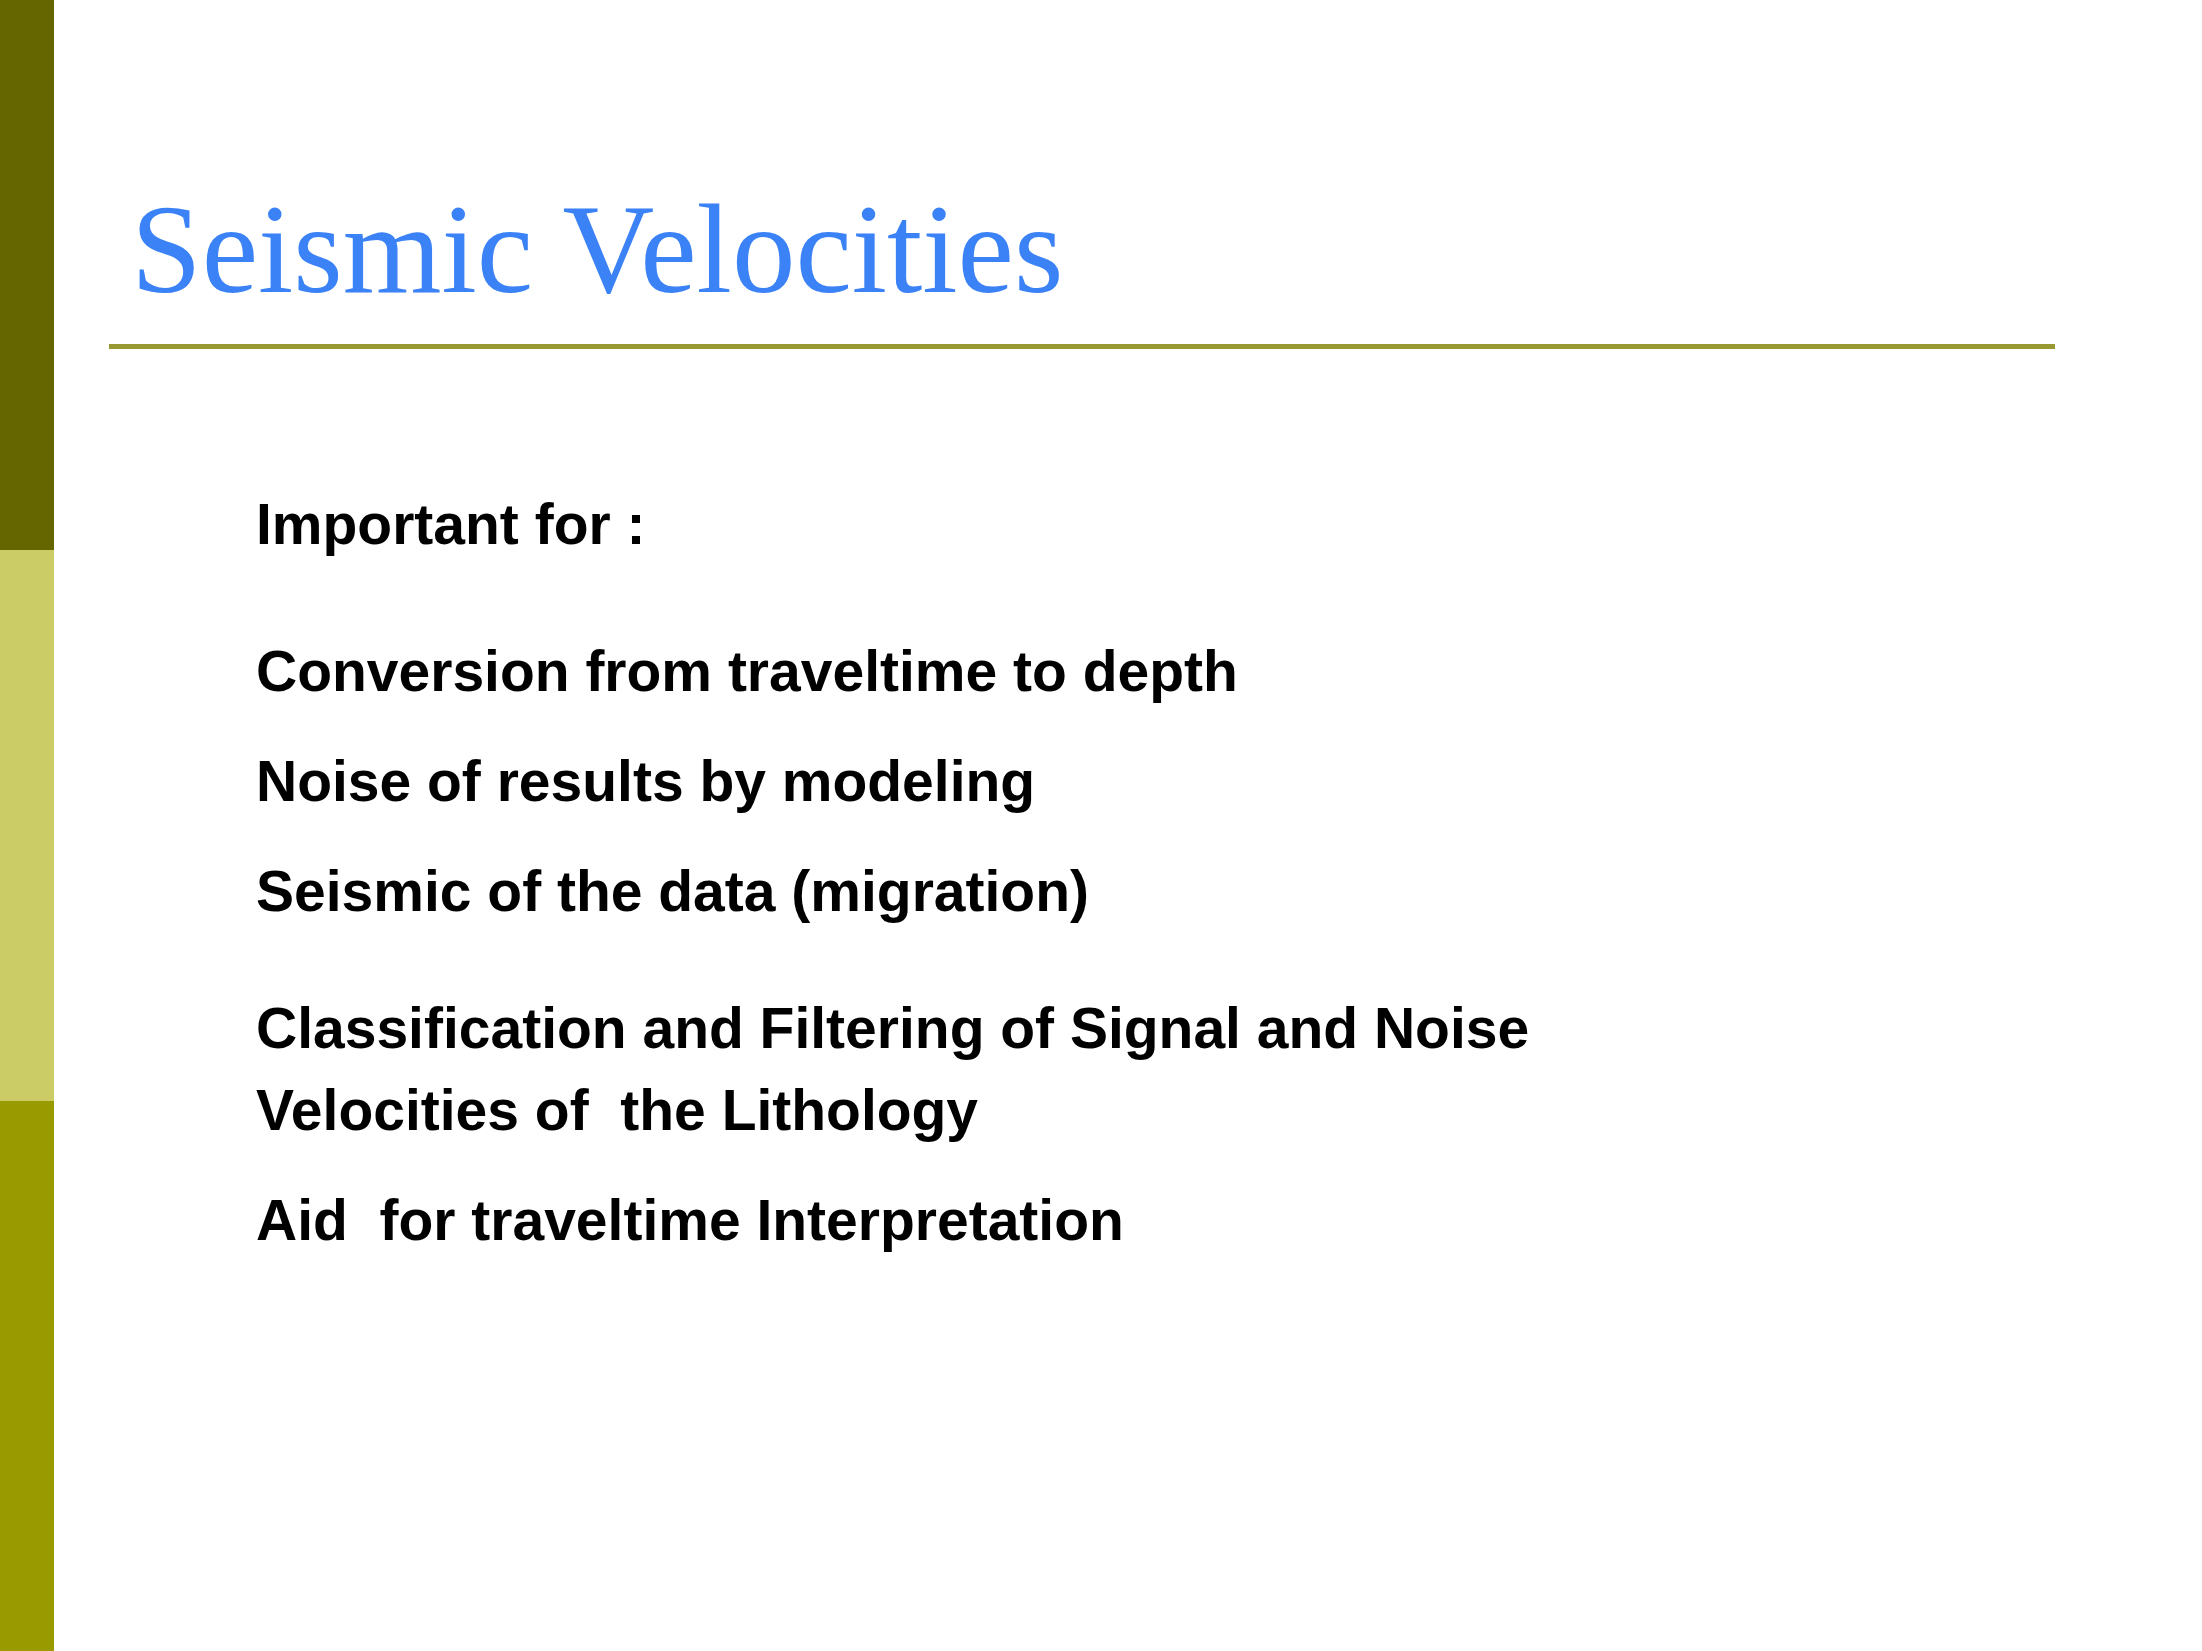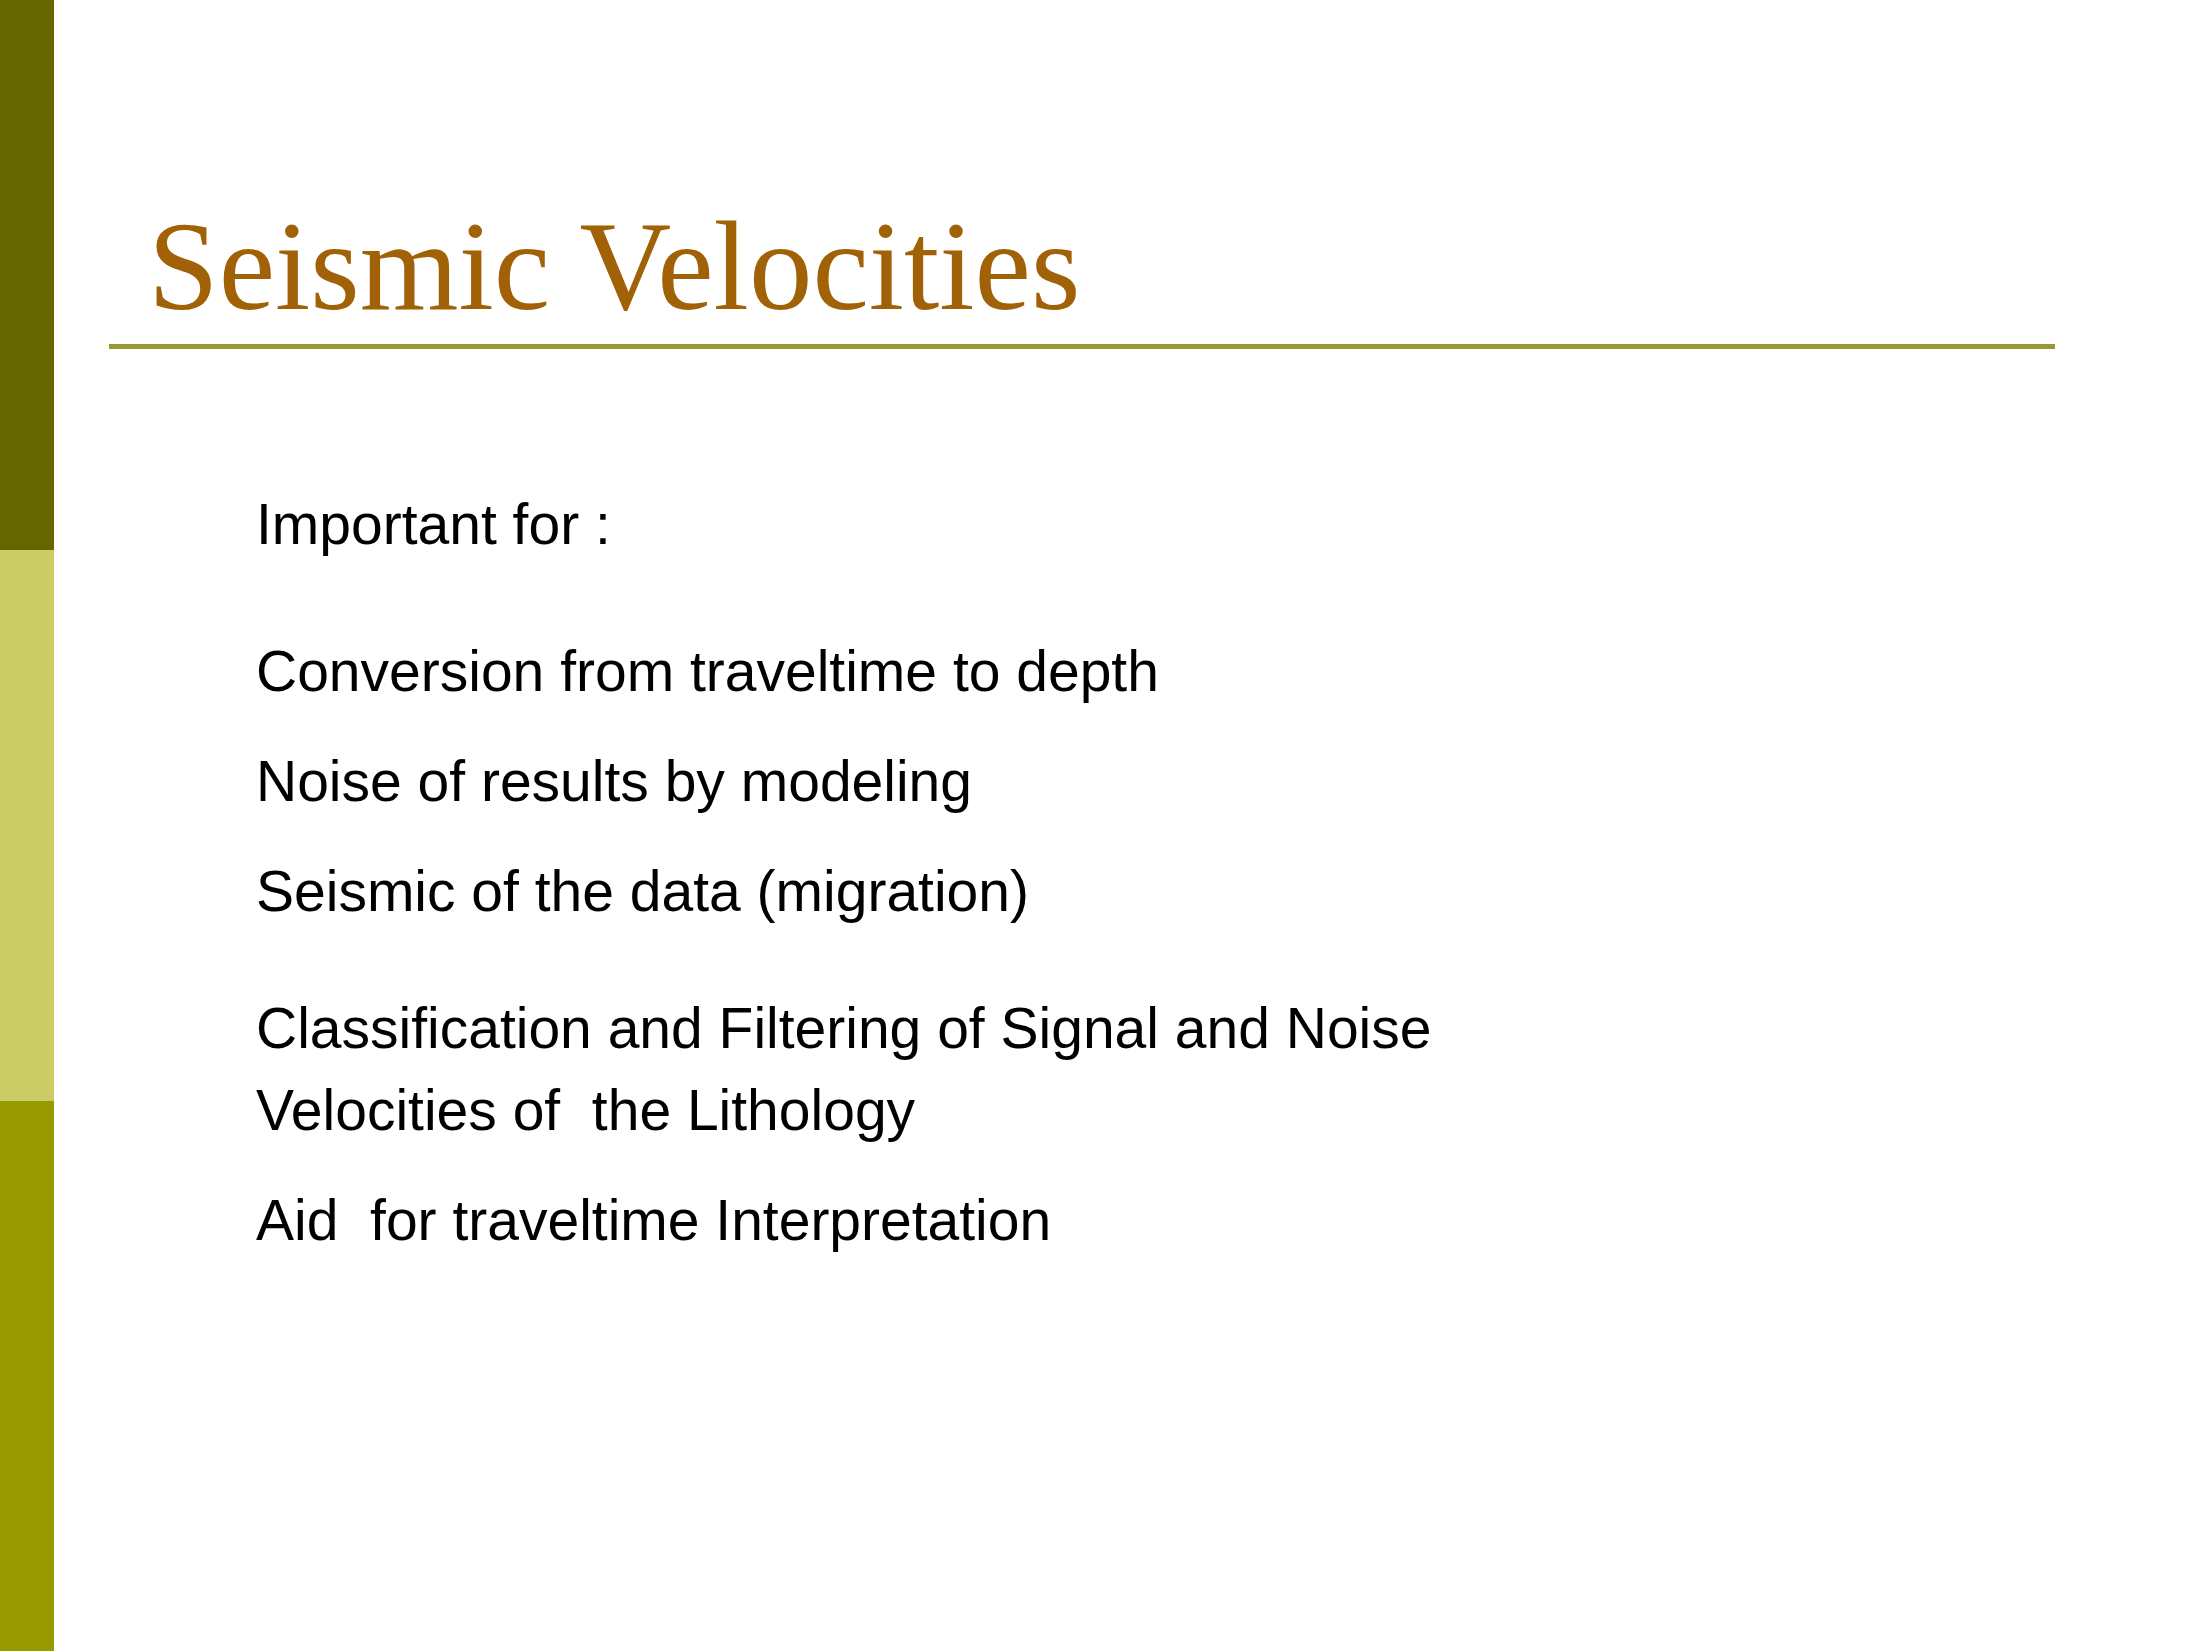--- a/index.html
+++ b/index.html
@@ -8,31 +8,31 @@
     background: #ffffff;
   }
   .sidebar { position: absolute; left: 0; top: 0; width: 54px; height: 1652px; }
   .seg { position: absolute; left: 0; width: 54px; }
   .seg1 { top: 0; height: 550px; background: #666600; }
   .seg2 { top: 550px; height: 552px; background: #cccc66; }
   .seg3 { top: 1101px; height: 551px; background: #999900; }
   .title {
     position: absolute; left: 131px; top: 176px;
     font-family: "Liberation Serif", "DejaVu Serif", serif;
-    font-size: 127px; line-height: 146px; color: #a16207;
-    margin: 17px; font-weight: normal; white-space: nowrap;
+    font-size: 127px; line-height: 146px; color: #3b82f6;
+    margin: 0; font-weight: normal; white-space: nowrap;
   }
   .rule {
     position: absolute; left: 109px; top: 344px; width: 1946px; height: 5.2px;
     background: #999933;
   }
   .text {
     position: absolute; left: 256px;
     font-family: "Liberation Sans", "DejaVu Sans", sans-serif;
-    font-weight: normal; font-size: 57px; line-height: 69px; color: #000000;
+    font-weight: bold; font-size: 57px; line-height: 69px; color: #000000;
     white-space: pre;
   }
 </style>
 </head>
 <body>
 
 <div class="sidebar">
   <div class="seg seg1"></div>
   <div class="seg seg2"></div>
   <div class="seg seg3"></div>

